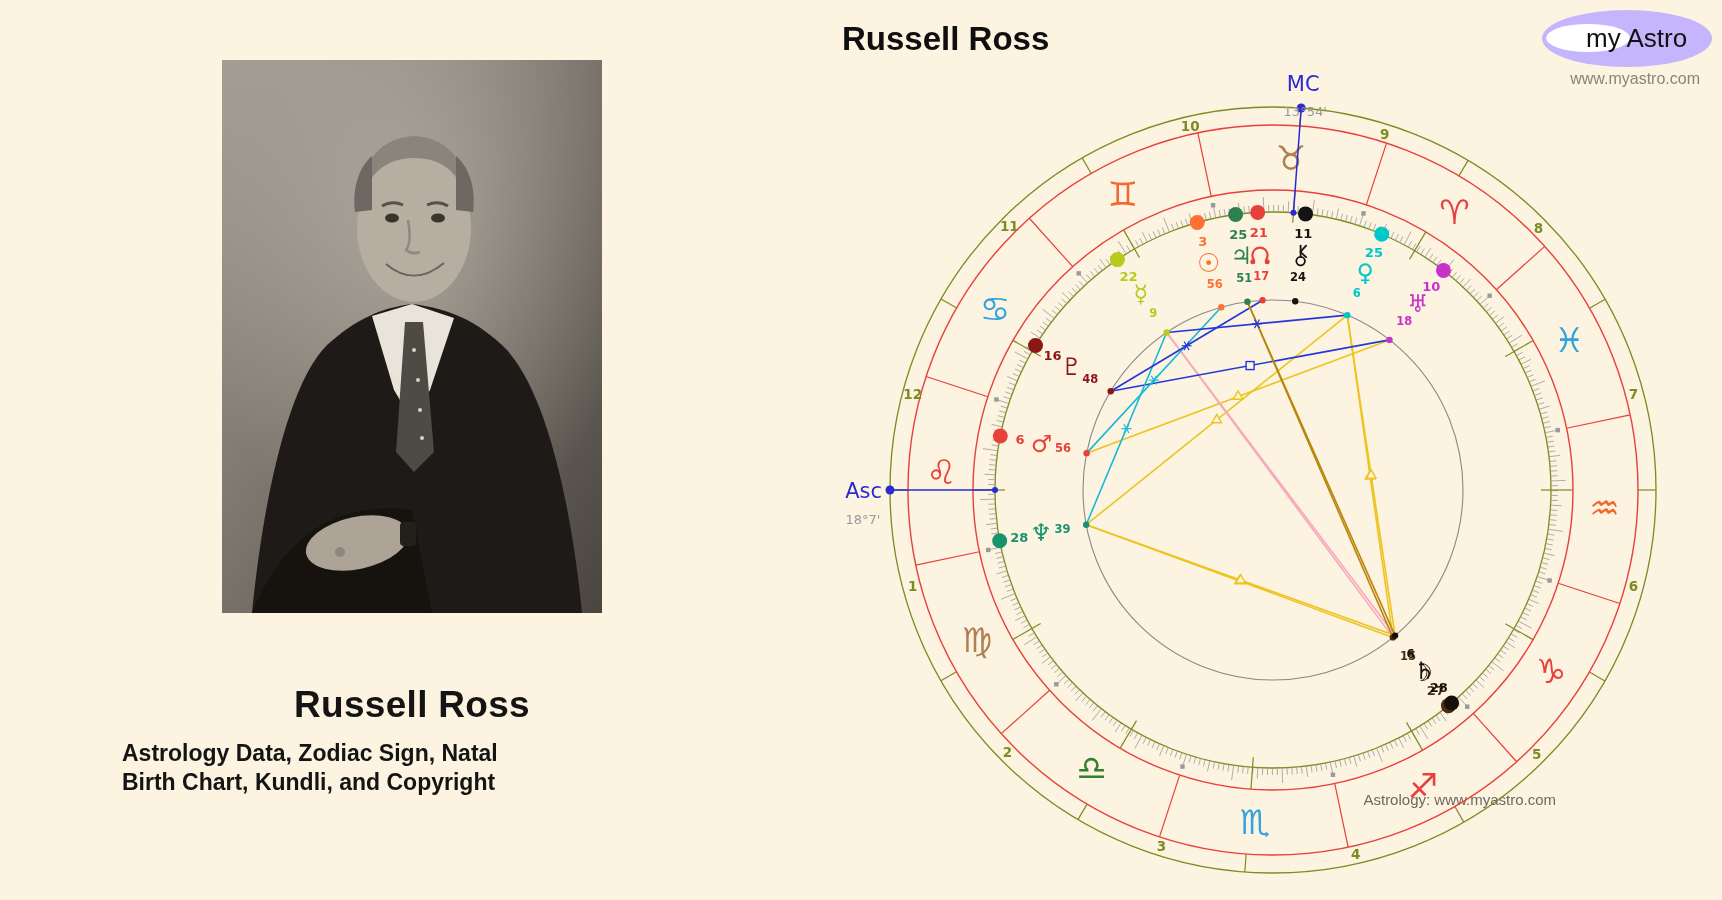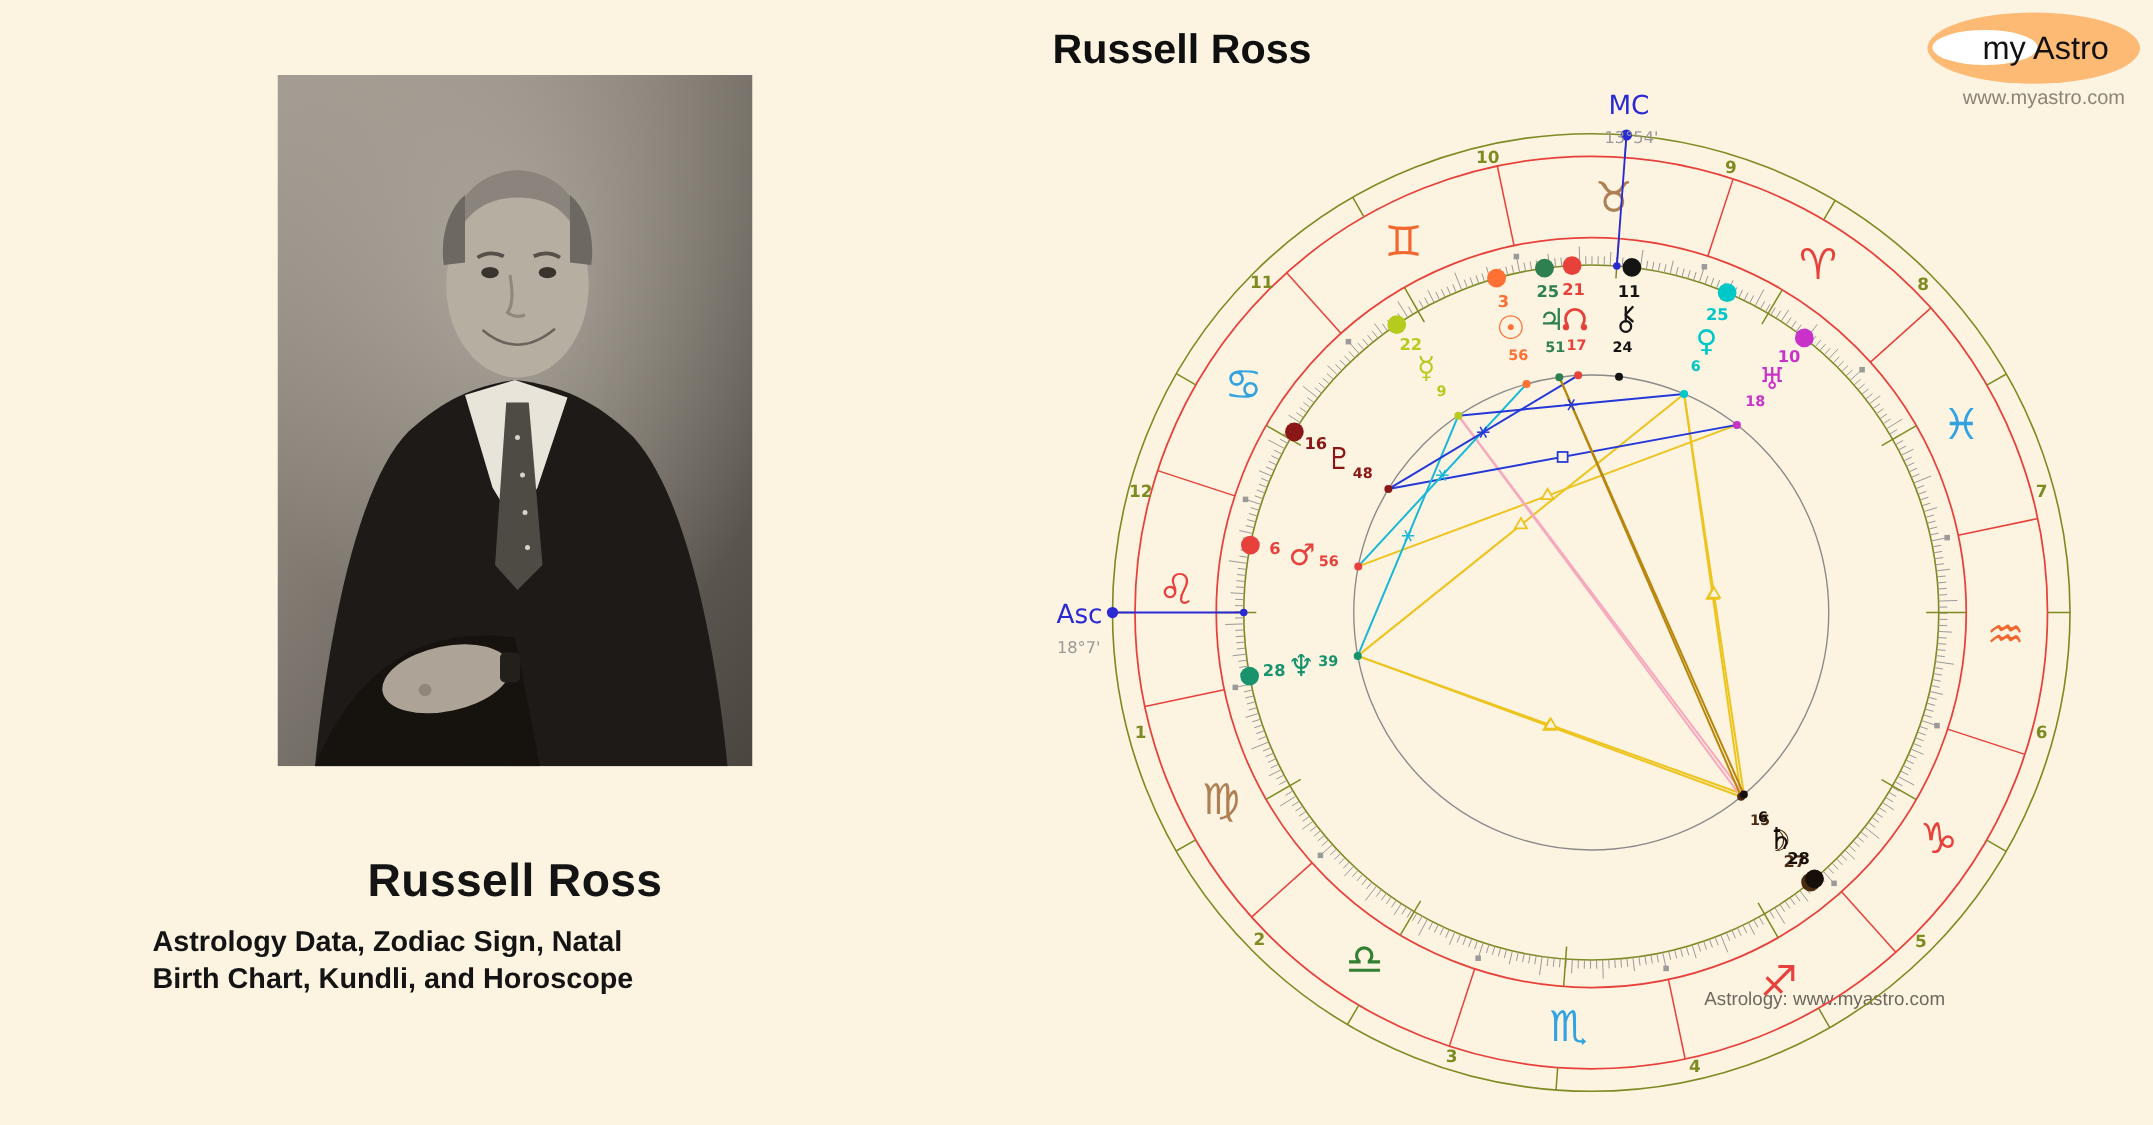--- a/index.html
+++ b/index.html
@@ -62,26 +62,26 @@
       <path d="M30 553 C60 480 110 440 190 450 L210 553 Z" fill="#16130f"></path>
       <ellipse cx="135" cy="483" rx="52" ry="26" fill="#ada396" transform="rotate(-12 135 483)"></ellipse>
       <rect x="178" y="462" width="16" height="24" rx="4" fill="#23201c"></rect>
       <circle cx="118" cy="492" r="5" fill="#8f877b"></circle>
     </svg>
   </div>
 
   <div class="left-title">Russell Ross</div>
   <div class="left-sub">
     <span>Astrology Data, Zodiac Sign, Natal</span><br>
-    <span>Birth Chart, Kundli, and Horoscope</span>
+    <span>Birth Chart, Kundli, and Copyright</span>
   </div>
 
   <div class="chart-title">Russell Ross</div>
 
-  <div class="logo" id="logo" style="background: #fdba74;">
+  <div class="logo" id="logo" style="background: #c4b5fd;">
     <div class="logo-white"></div>
     <div class="logo-text"><span>my</span> <span>Astro</span></div>
   </div>
   <div class="site">www.myastro.com</div>
 
   <div class="copyright">Astrology: www.myastro.com</div>
 
   <svg class="chart-svg" id="wheel" width="1722" height="900">
       <g fill="none">
         <circle cx="1273" cy="490" r="383" stroke="#7d8b21" stroke-width="1.3" fill="none"></circle>

